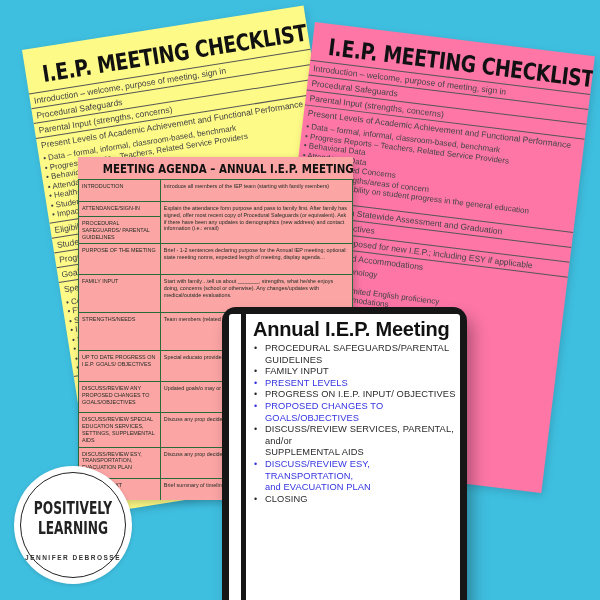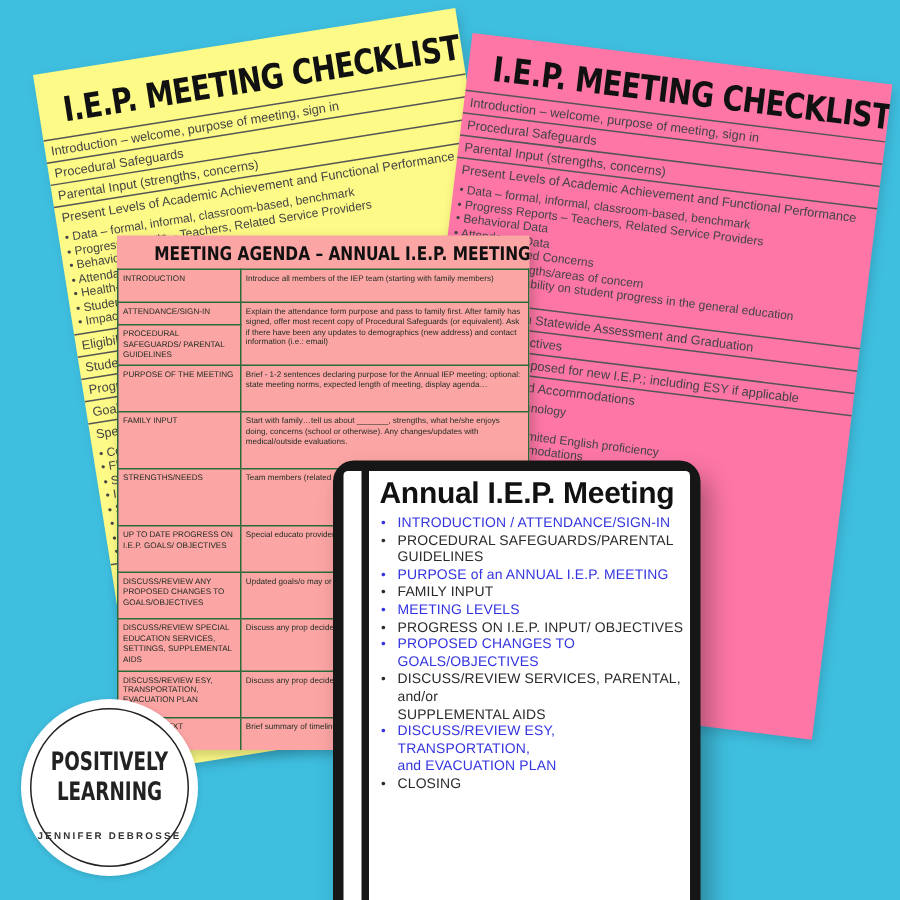--- a/index.html
+++ b/index.html
@@ -248,26 +248,24 @@
   </tbody>
     </table>
 </div>
 
 <div id="tablet">
   <div class="screen">
     <div class="leftbar"></div>
     <div class="content">
       <div class="ttitle">Annual I.E.P. Meeting</div>
       <ul>
-        <li class="blue">INTRODUCTION / ATTENDANCE/SIGN-IN</li>
         <li class="dark">PROCEDURAL SAFEGUARDS/PARENTAL
 GUIDELINES</li>
-        <li class="blue">PURPOSE of an ANNUAL I.E.P. MEETING</li>
         <li class="dark">FAMILY INPUT</li>
-        <li class="blue">MEETING LEVELS</li>
+        <li class="blue">PRESENT LEVELS</li>
         <li class="dark">PROGRESS ON I.E.P. INPUT/ OBJECTIVES</li>
         <li class="blue">PROPOSED CHANGES TO GOALS/OBJECTIVES</li>
         <li class="dark">DISCUSS/REVIEW SERVICES, PARENTAL, and/or
 SUPPLEMENTAL AIDS</li>
         <li class="blue">DISCUSS/REVIEW ESY, TRANSPORTATION,
  and EVACUATION PLAN</li>
         <li class="dark">CLOSING</li>
       </ul>
     </div>
   </div>

